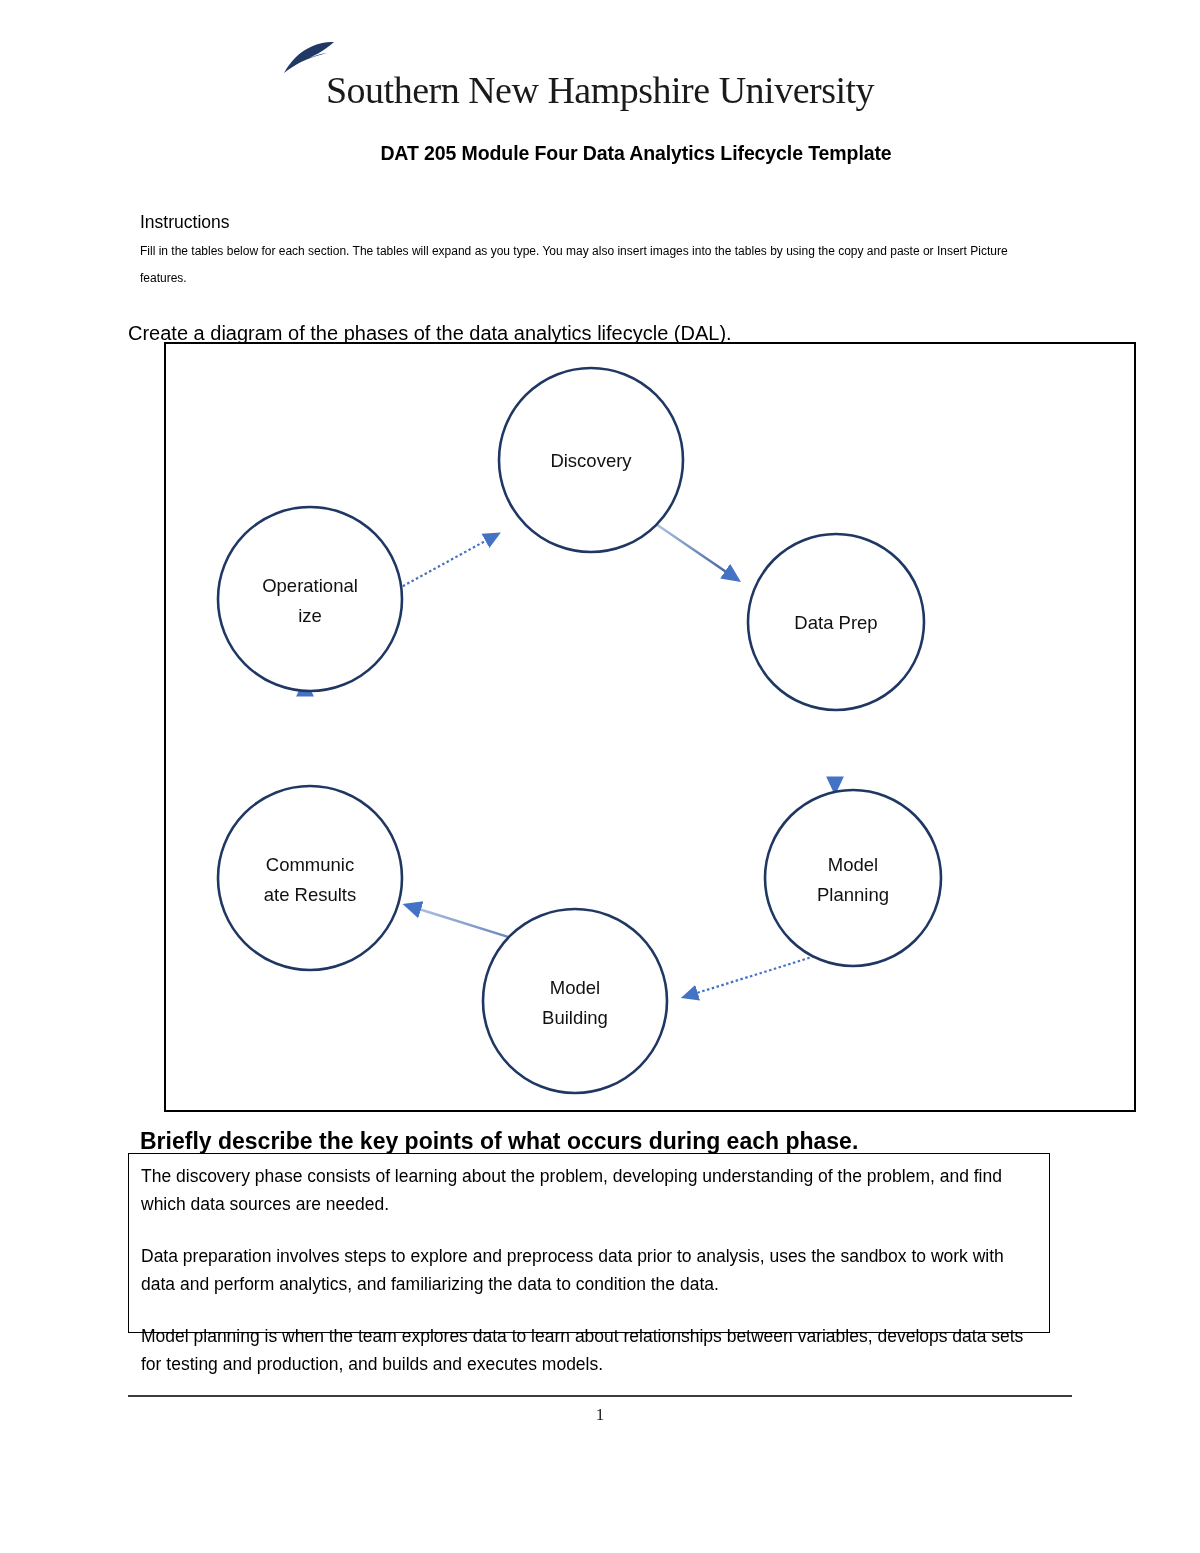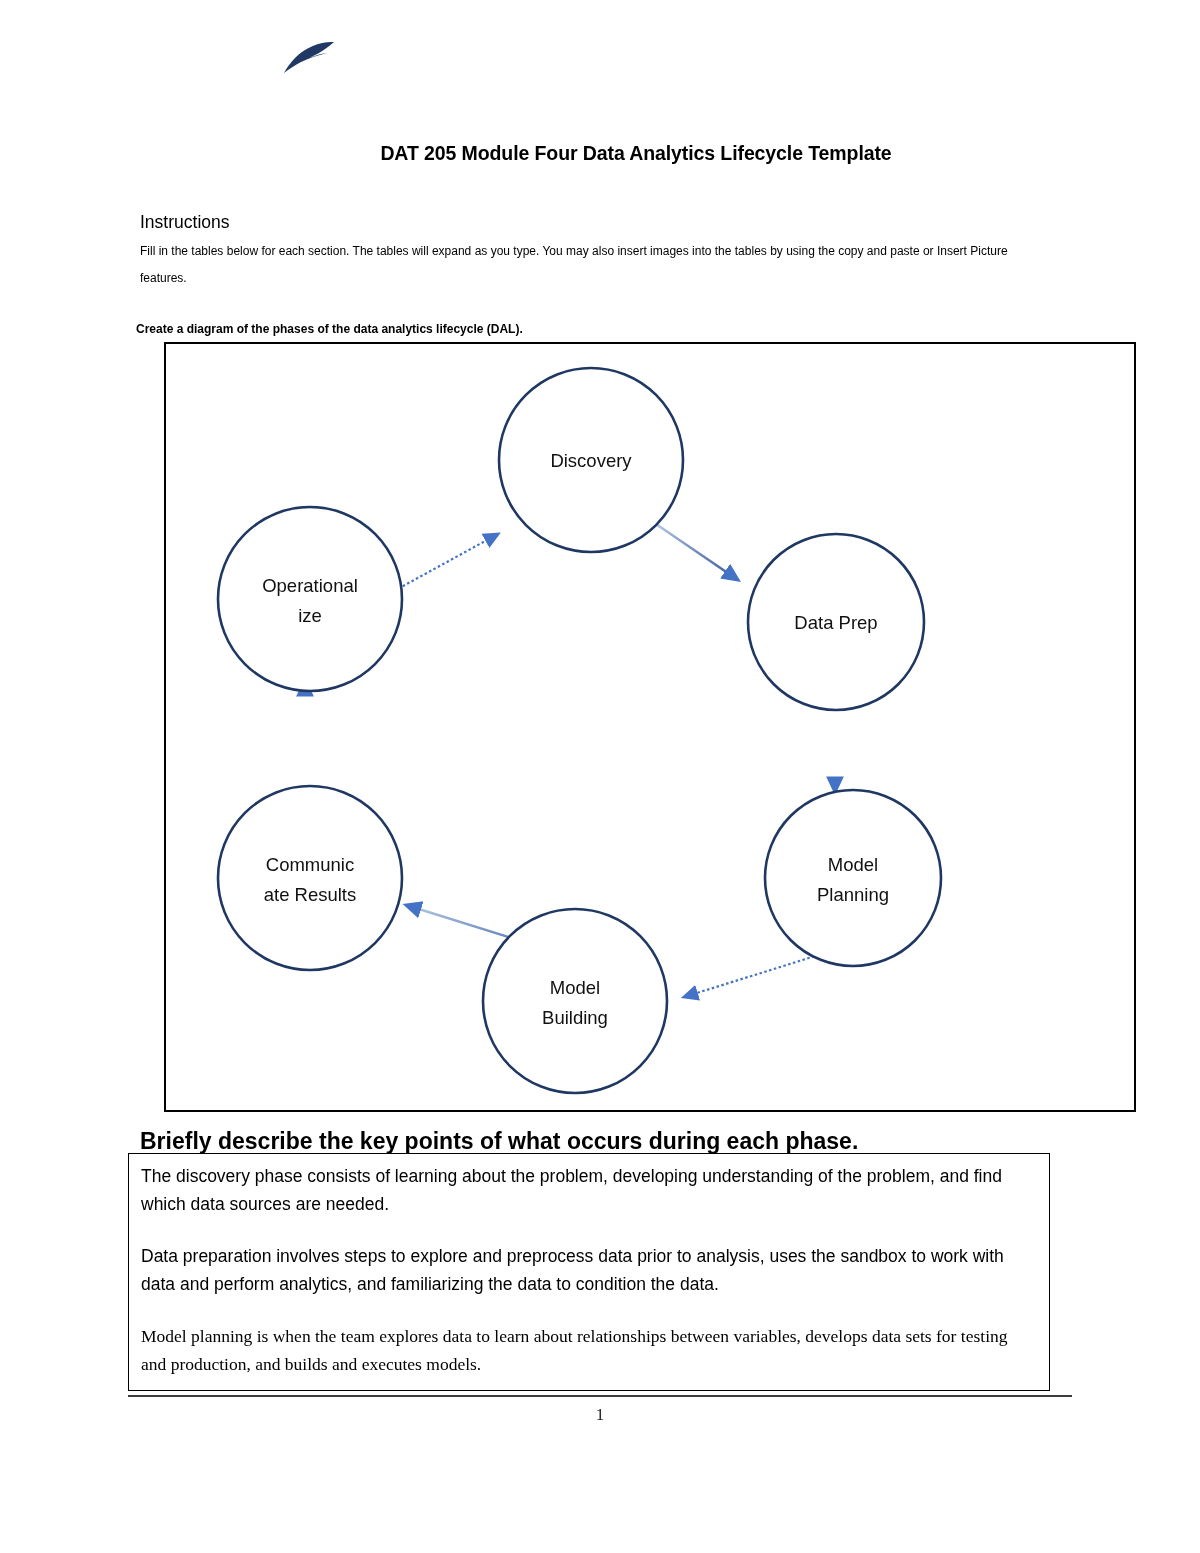--- a/index.html
+++ b/index.html
@@ -65,24 +65,24 @@
   .instructions-body {
     position: absolute;
     left: 140px;
     top: 238px;
     width: 912px;
     font-size: 12px;
     line-height: 27px;
   }
   .create-head {
     position: absolute;
-    left: 136px;
+    left: 128px;
     top: 322px;
-    font-size: 12px;
-    font-weight: bold;
+    font-size: 20px;
+    font-weight: normal;
   }
 
   
   .diagram-cell {
     position: absolute;
     left: 128px;
     top: 342px;
     width: 972px;
     height: 770px;
     border: 2px solid #000000;
@@ -108,32 +108,32 @@
     left: 140px;
     top: 1128px;
     font-size: 23px;
     font-weight: bold;
   }
   .describe-cell {
     position: absolute;
     left: 128px;
     top: 1153px;
     width: 922px;
-    height: 238px;
+    height: 180px;
     border: 1.5px solid #000000;
     box-sizing: border-box;
     background: #ffffff;
     padding: 8px 12px 0 12px;
   }
   .describe-cell p {
     margin: 0 0 24px 0;
     font-size: 17.5px;
     line-height: 28px;
   }
-  .describe-cell p:last-child { margin-bottom: 12px; font-family: Liberation Serif, serif; }
+  .describe-cell p:last-child { margin-bottom: 12px; }
 
   
   .footer-rule {
     position: absolute;
     left: 128px;
     top: 1395px;
     width: 944px;
     height: 2px;
     background: #3d3d3d;
   }
@@ -145,20 +145,21 @@
     text-align: center;
     font-family: "Liberation Serif", serif;
     font-size: 17px;
     color: #222;
   }
 </style>
 </head>
 <body>
 
 <div class="logo-wrap">
+  <span class="logo-text">Southern New Hampshire University</span>
   <svg class="logo-feather" viewBox="0 0 56 34" aria-hidden="true">
     <path d="M52 2 C40 1 24 7 14 17 C8 23 4 29 2 33 C7 29 13 25 19 22 C27 18 37 15 45 13 C37 14 28 17 21 21 C30 17 42 11 52 2 Z" fill="#1F3864"></path>
   </svg>
 </div>
 
 <div class="doc-title">DAT 205 Module Four Data Analytics Lifecycle Template</div>
 
 <div class="instructions-head">Instructions</div>
 <div class="instructions-body">Fill in the tables below for each section. The tables will expand as you type. You may also insert images into the tables by using the copy and paste or Insert Picture features.</div>
 

